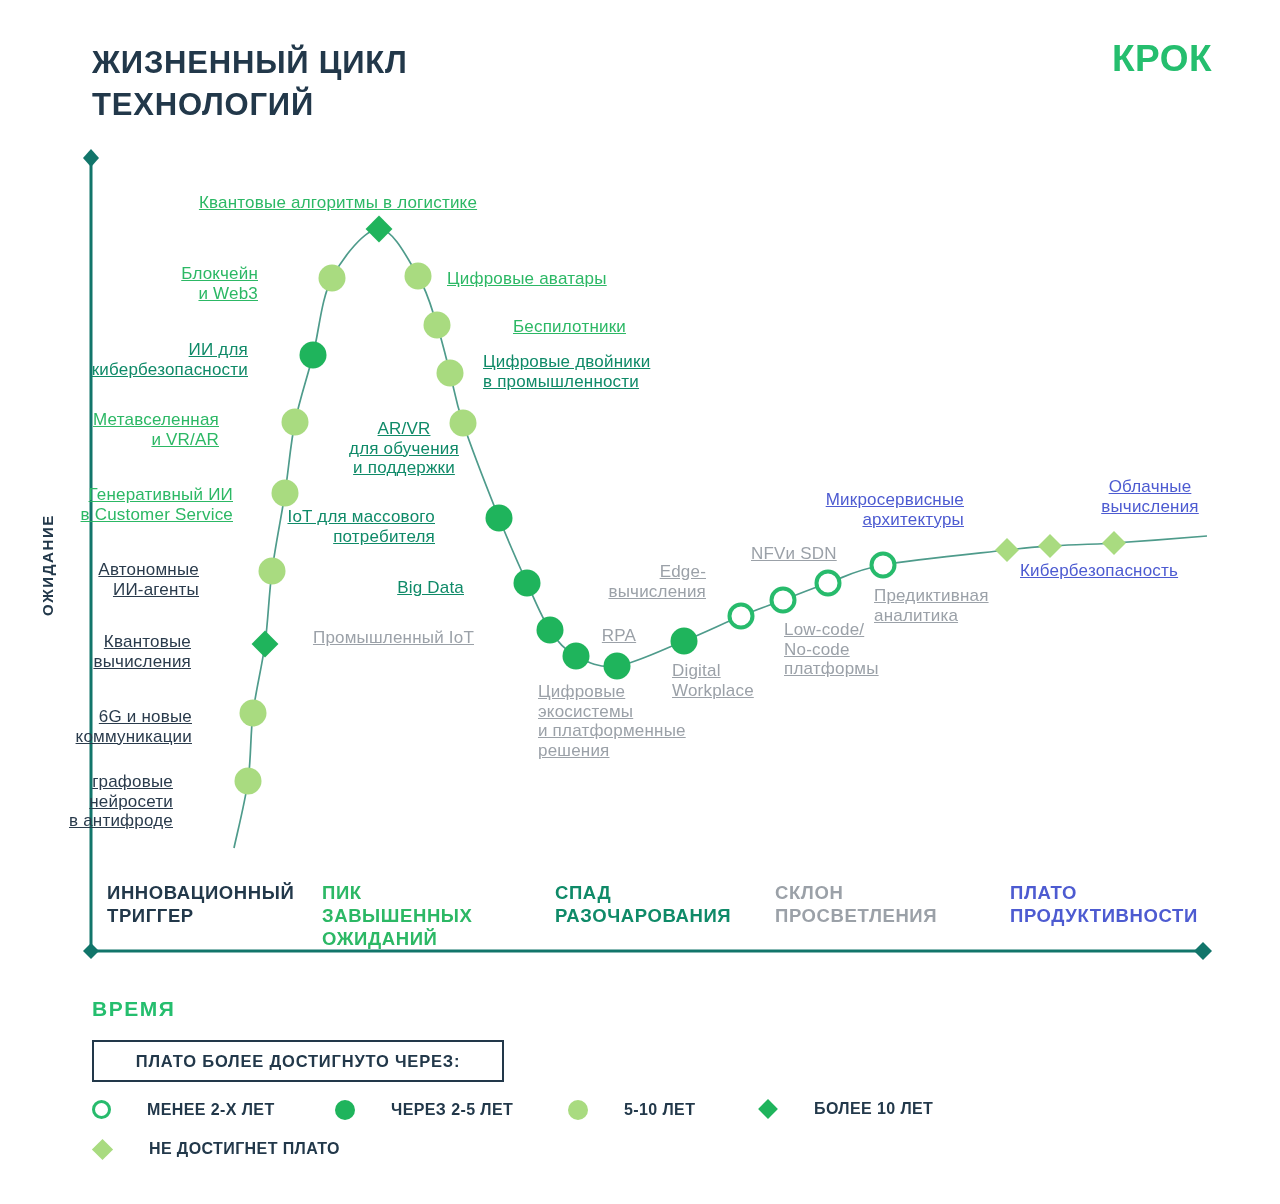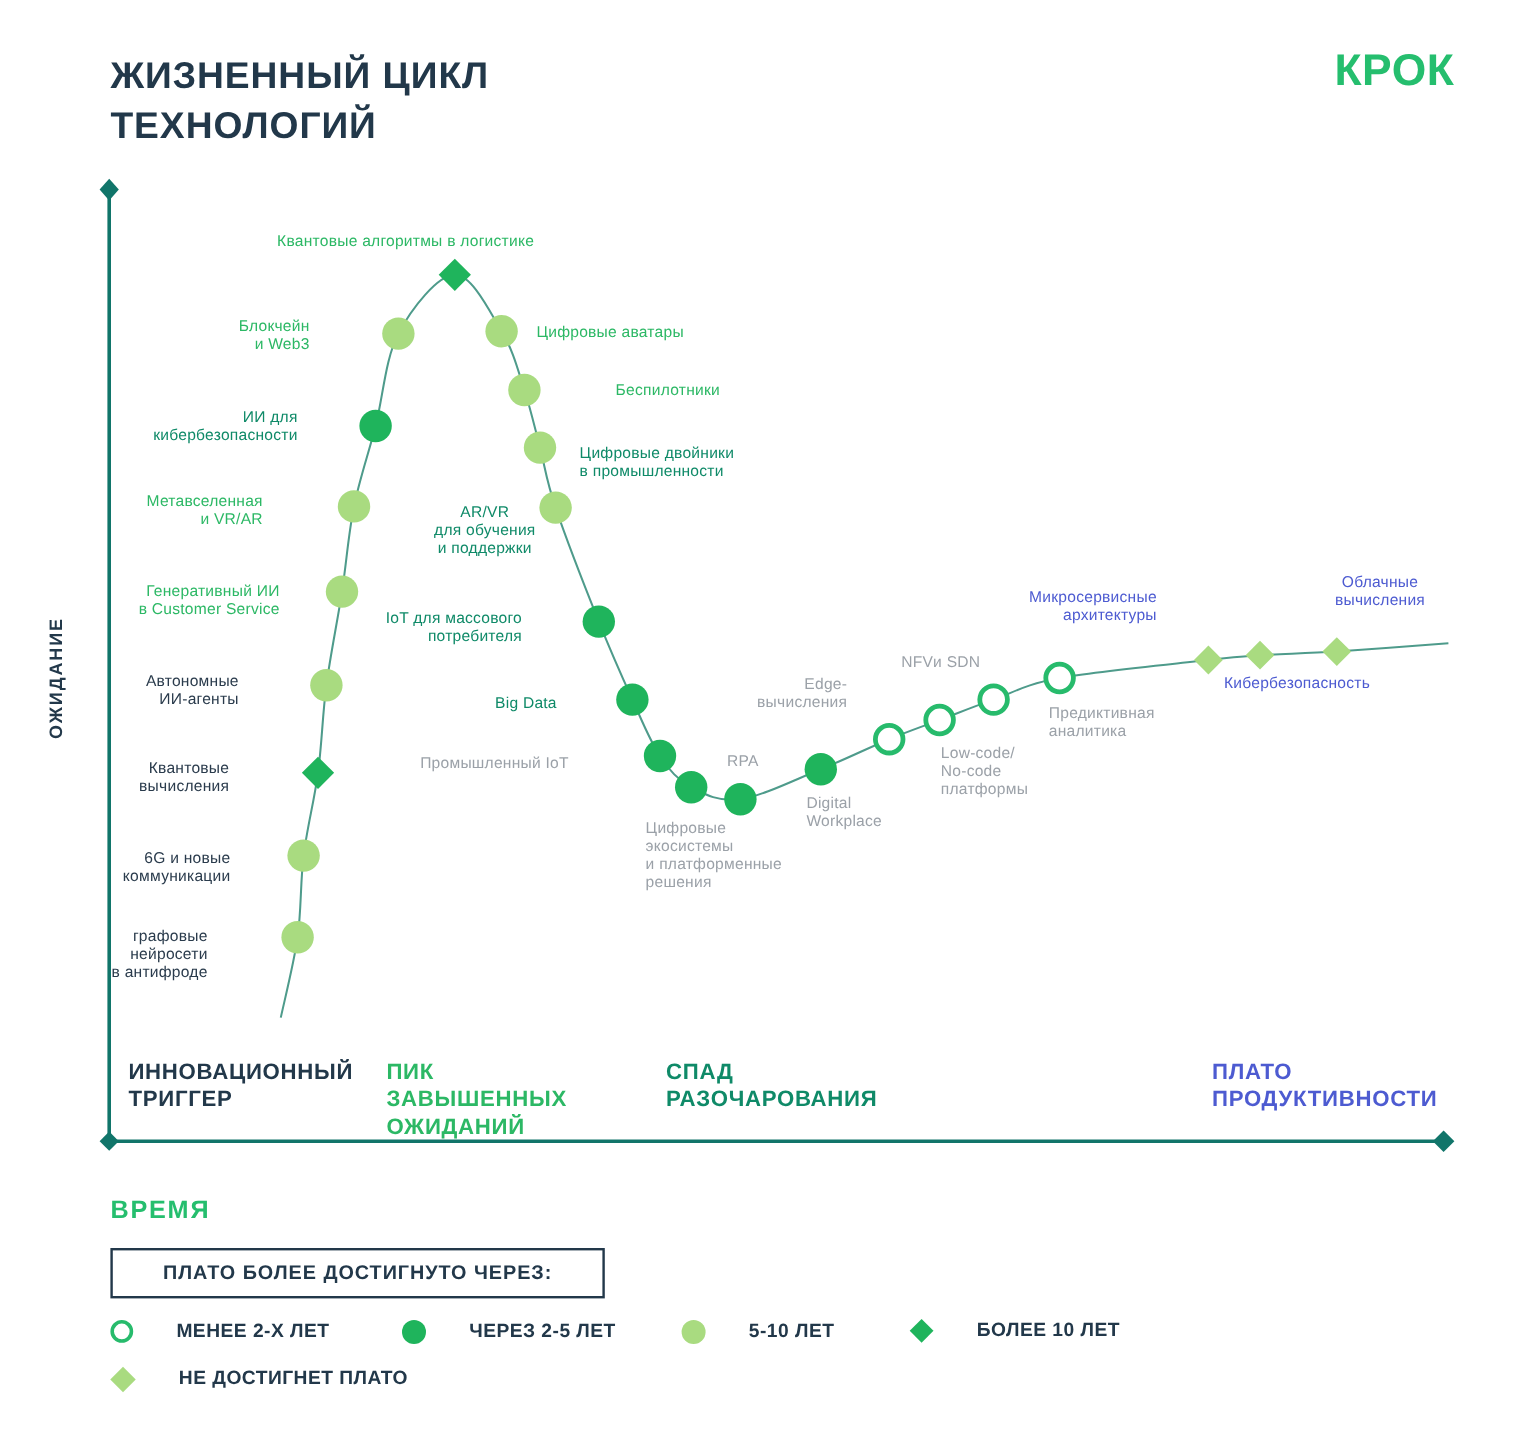--- a/index.html
+++ b/index.html
@@ -29,22 +29,22 @@
   .plot-svg{position:absolute;left:0;top:0;z-index:1;}
   
   .marker{position:absolute;transform:translate(-50%,-50%);z-index:3;}
   .m-circle-light{width:27px;height:27px;border-radius:50%;background:#A9DB80;}
   .m-circle-dark{width:27px;height:27px;border-radius:50%;background:#1FB45C;}
   .m-circle-open{width:19px;height:19px;border-radius:50%;background:#ffffff;border:4.5px solid #27BB6C;}
   .m-diamond-dark{width:19px;height:19px;background:#1FB45C;transform:translate(-50%,-50%) rotate(45deg);}
   .m-diamond-light{width:17px;height:17px;background:#A9DB80;transform:translate(-50%,-50%) rotate(45deg);}
   
   .tech-label{
-    position:absolute;font-size:13px;font-weight:500;line-height:1.16;
-    letter-spacing:0.2px;white-space:pre-line;z-index:4;
+    position:absolute;font-size:17px;font-weight:500;line-height:1.16;
+    letter-spacing:0.2px;white-space:pre-line;z-index:4;text-decoration:underline;
   }
   .al-right{text-align:right;}
   .al-center{text-align:center;}
   .c-navy{color:#2A3B4C}.c-green{color:#2CB865}.c-teal{color:#0F8A68}
   .c-gray{color:#9BA1A8}.c-blue{color:#4D5BD1}
   
   .phase{
     position:absolute;top:881px;font-size:18.5px;font-weight:700;
     letter-spacing:0.6px;line-height:1.25;white-space:pre-line;z-index:4;
   }
@@ -120,21 +120,21 @@
       <div class="marker m-circle-light" style="left: 332px; top: 278px;"></div>
       <div class="tech-label c-green al-right" style="right: 978px; top: 264px;">Блокчейн
 и Web3</div>
       <div class="marker m-diamond-dark" style="left: 379px; top: 229px;"></div>
       <div class="tech-label c-green al-center" style="left: 338px; transform: translateX(-50%); top: 193px;">Квантовые алгоритмы в логистике</div>
       <div class="marker m-circle-light" style="left: 418px; top: 276px;"></div>
       <div class="tech-label c-green al-left" style="left: 447px; top: 269px;">Цифровые аватары</div>
       <div class="marker m-circle-light" style="left: 437px; top: 325px;"></div>
       <div class="tech-label c-green al-left" style="left: 473px; top: 317px; margin-left: 40px;">Беспилотники</div>
       <div class="marker m-circle-light" style="left: 450px; top: 373px;"></div>
-      <div class="tech-label c-teal al-left" style="left: 483px; top: 370px;">Цифровые двойники
+      <div class="tech-label c-teal al-left" style="left: 483px; top: 352px;">Цифровые двойники
 в промышленности</div>
       <div class="marker m-circle-light" style="left: 463px; top: 423px;"></div>
       <div class="tech-label c-teal al-center" style="left: 404px; transform: translateX(-50%); top: 419px;">AR/VR
 для обучения
 и поддержки</div>
       <div class="marker m-circle-dark" style="left: 499px; top: 518px;"></div>
       <div class="tech-label c-teal al-right" style="right: 801px; top: 507px;">IoT для массового
 потребителя</div>
       <div class="marker m-circle-dark" style="left: 527px; top: 583px;"></div>
       <div class="tech-label c-teal al-right" style="right: 772px; top: 578px;">Big Data</div>
@@ -172,20 +172,22 @@
 вычисления</div>
     </div>
 
   <div class="phase ph-1">ИННОВАЦИОННЫЙ
 ТРИГГЕР</div>
   <div class="phase ph-2">ПИК
 ЗАВЫШЕННЫХ
 ОЖИДАНИЙ</div>
   <div class="phase ph-3">СПАД
 РАЗОЧАРОВАНИЯ</div>
+  <div class="phase ph-4">СКЛОН
+ПРОСВЕТЛЕНИЯ</div>
   <div class="phase ph-5">ПЛАТО
 ПРОДУКТИВНОСТИ</div>
 
   <div class="plateau-box">ПЛАТО БОЛЕЕ ДОСТИГНУТО ЧЕРЕЗ:</div>
 
   <div class="legend-item li-1">
     <span class="lm lm-open"></span>
     <span class="legend-label">МЕНЕЕ 2-Х ЛЕТ</span>
   </div>
   <div class="legend-item li-2">

